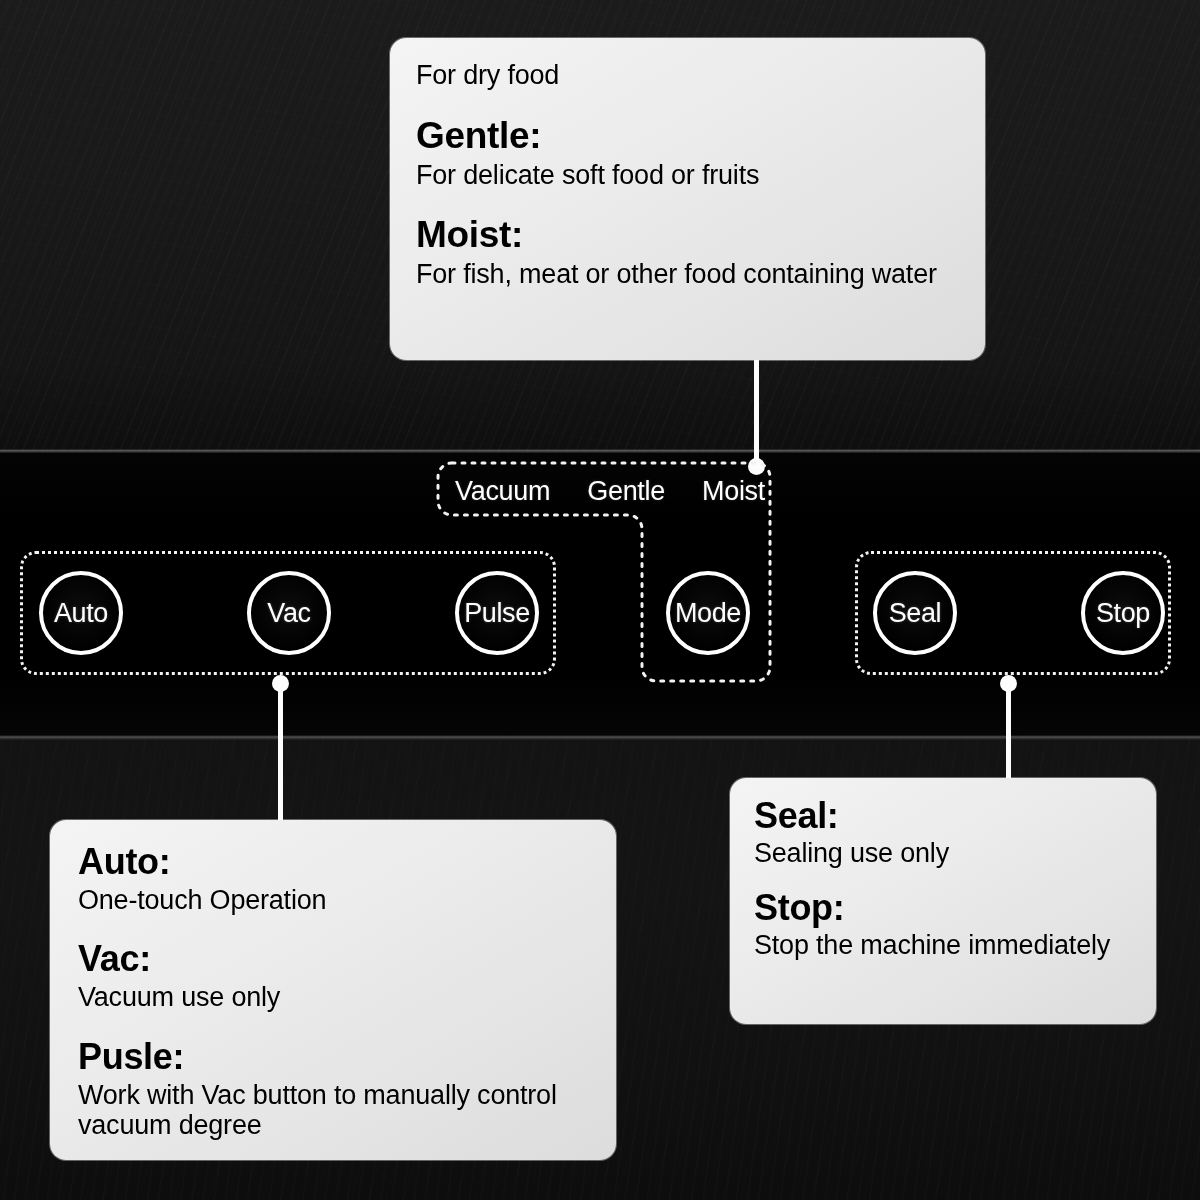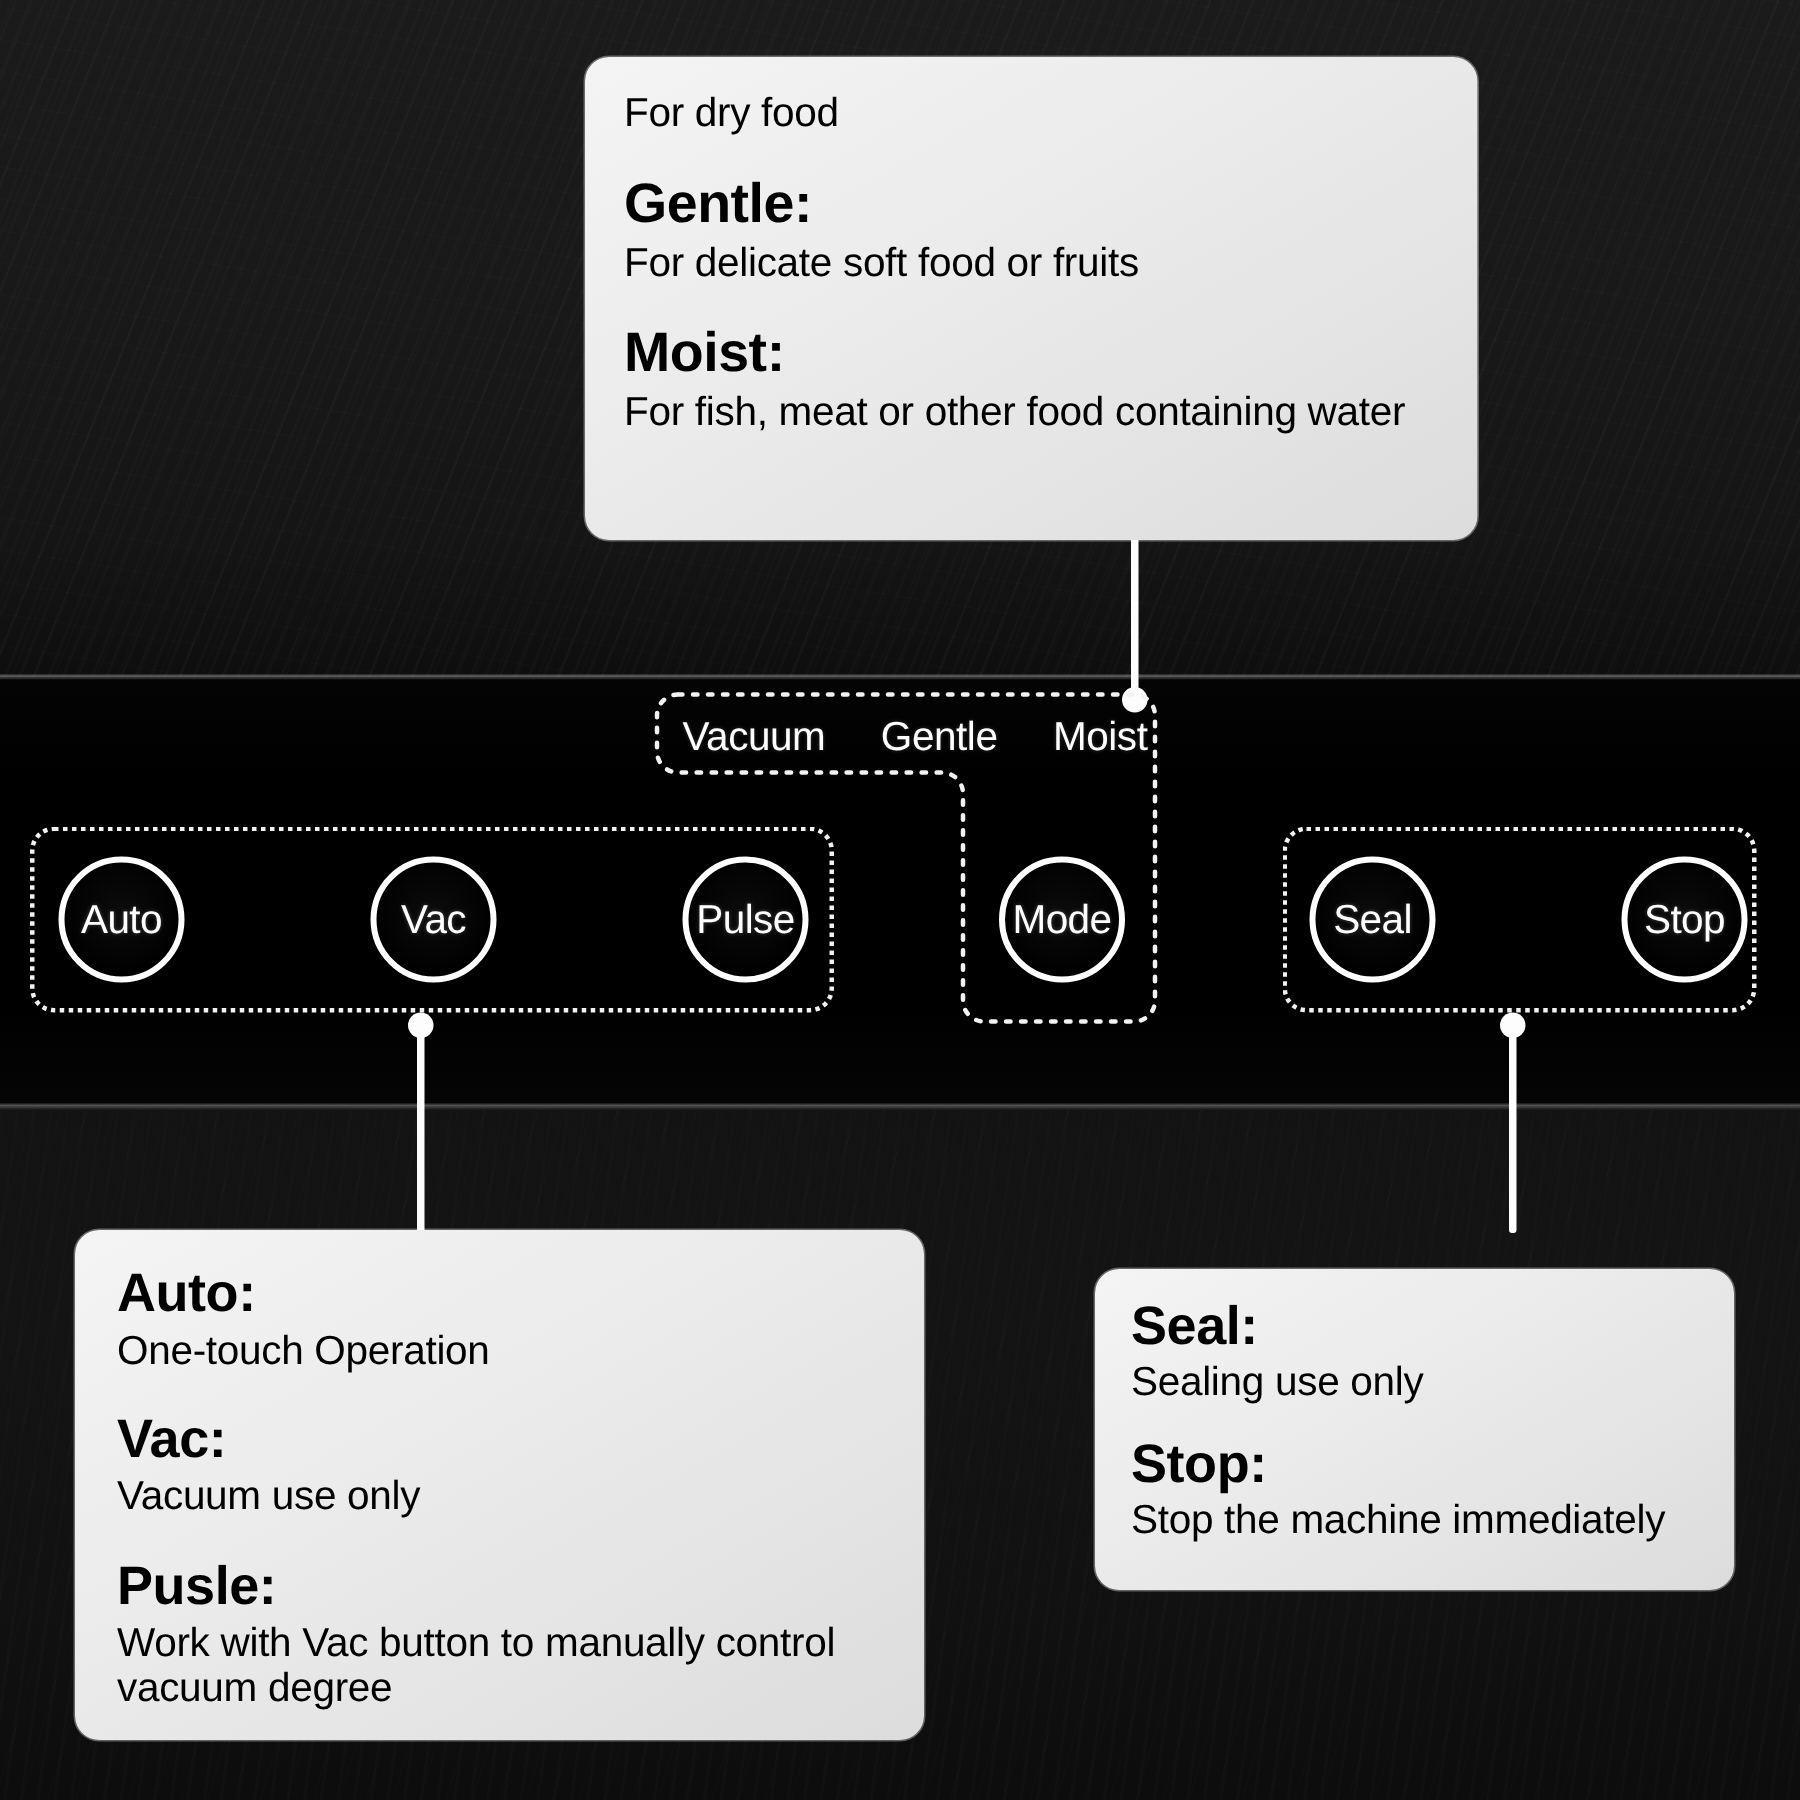--- a/index.html
+++ b/index.html
@@ -88,21 +88,21 @@
   #callout-mode .bd{font-size:27px;}
   #callout-mode .grp{margin-bottom:26px;}
   #callout-mode .grp:last-child{margin-bottom:11px;}
 
   #callout-left{left:50px;top:820px;width:566px;height:340px;padding:24px 28px 0 28px;}
   #callout-left .hd{font-size:36px;margin-bottom:4px;}
   #callout-left .bd{font-size:27px;}
   #callout-left .grp{margin-bottom:26px;}
   #callout-left .grp:last-child{margin-bottom:0;}
 
-  #callout-right{left:730px;top:846px;width:426px;height:214px;padding:20px 24px 0 24px;}
+  #callout-right{left:730px;top:778px;width:426px;height:246px;padding:20px 24px 0 24px;}
   #callout-right .hd{font-size:36px;margin-bottom:3px;}
   #callout-right .bd{font-size:27px;}
   #callout-right .grp{margin-bottom:22px;}
   #callout-right .grp:last-child{margin-bottom:0;}
 
   
   .dgroup{
     position:absolute;
     border:3px dotted #f2f2f2;
     border-radius:16px;

